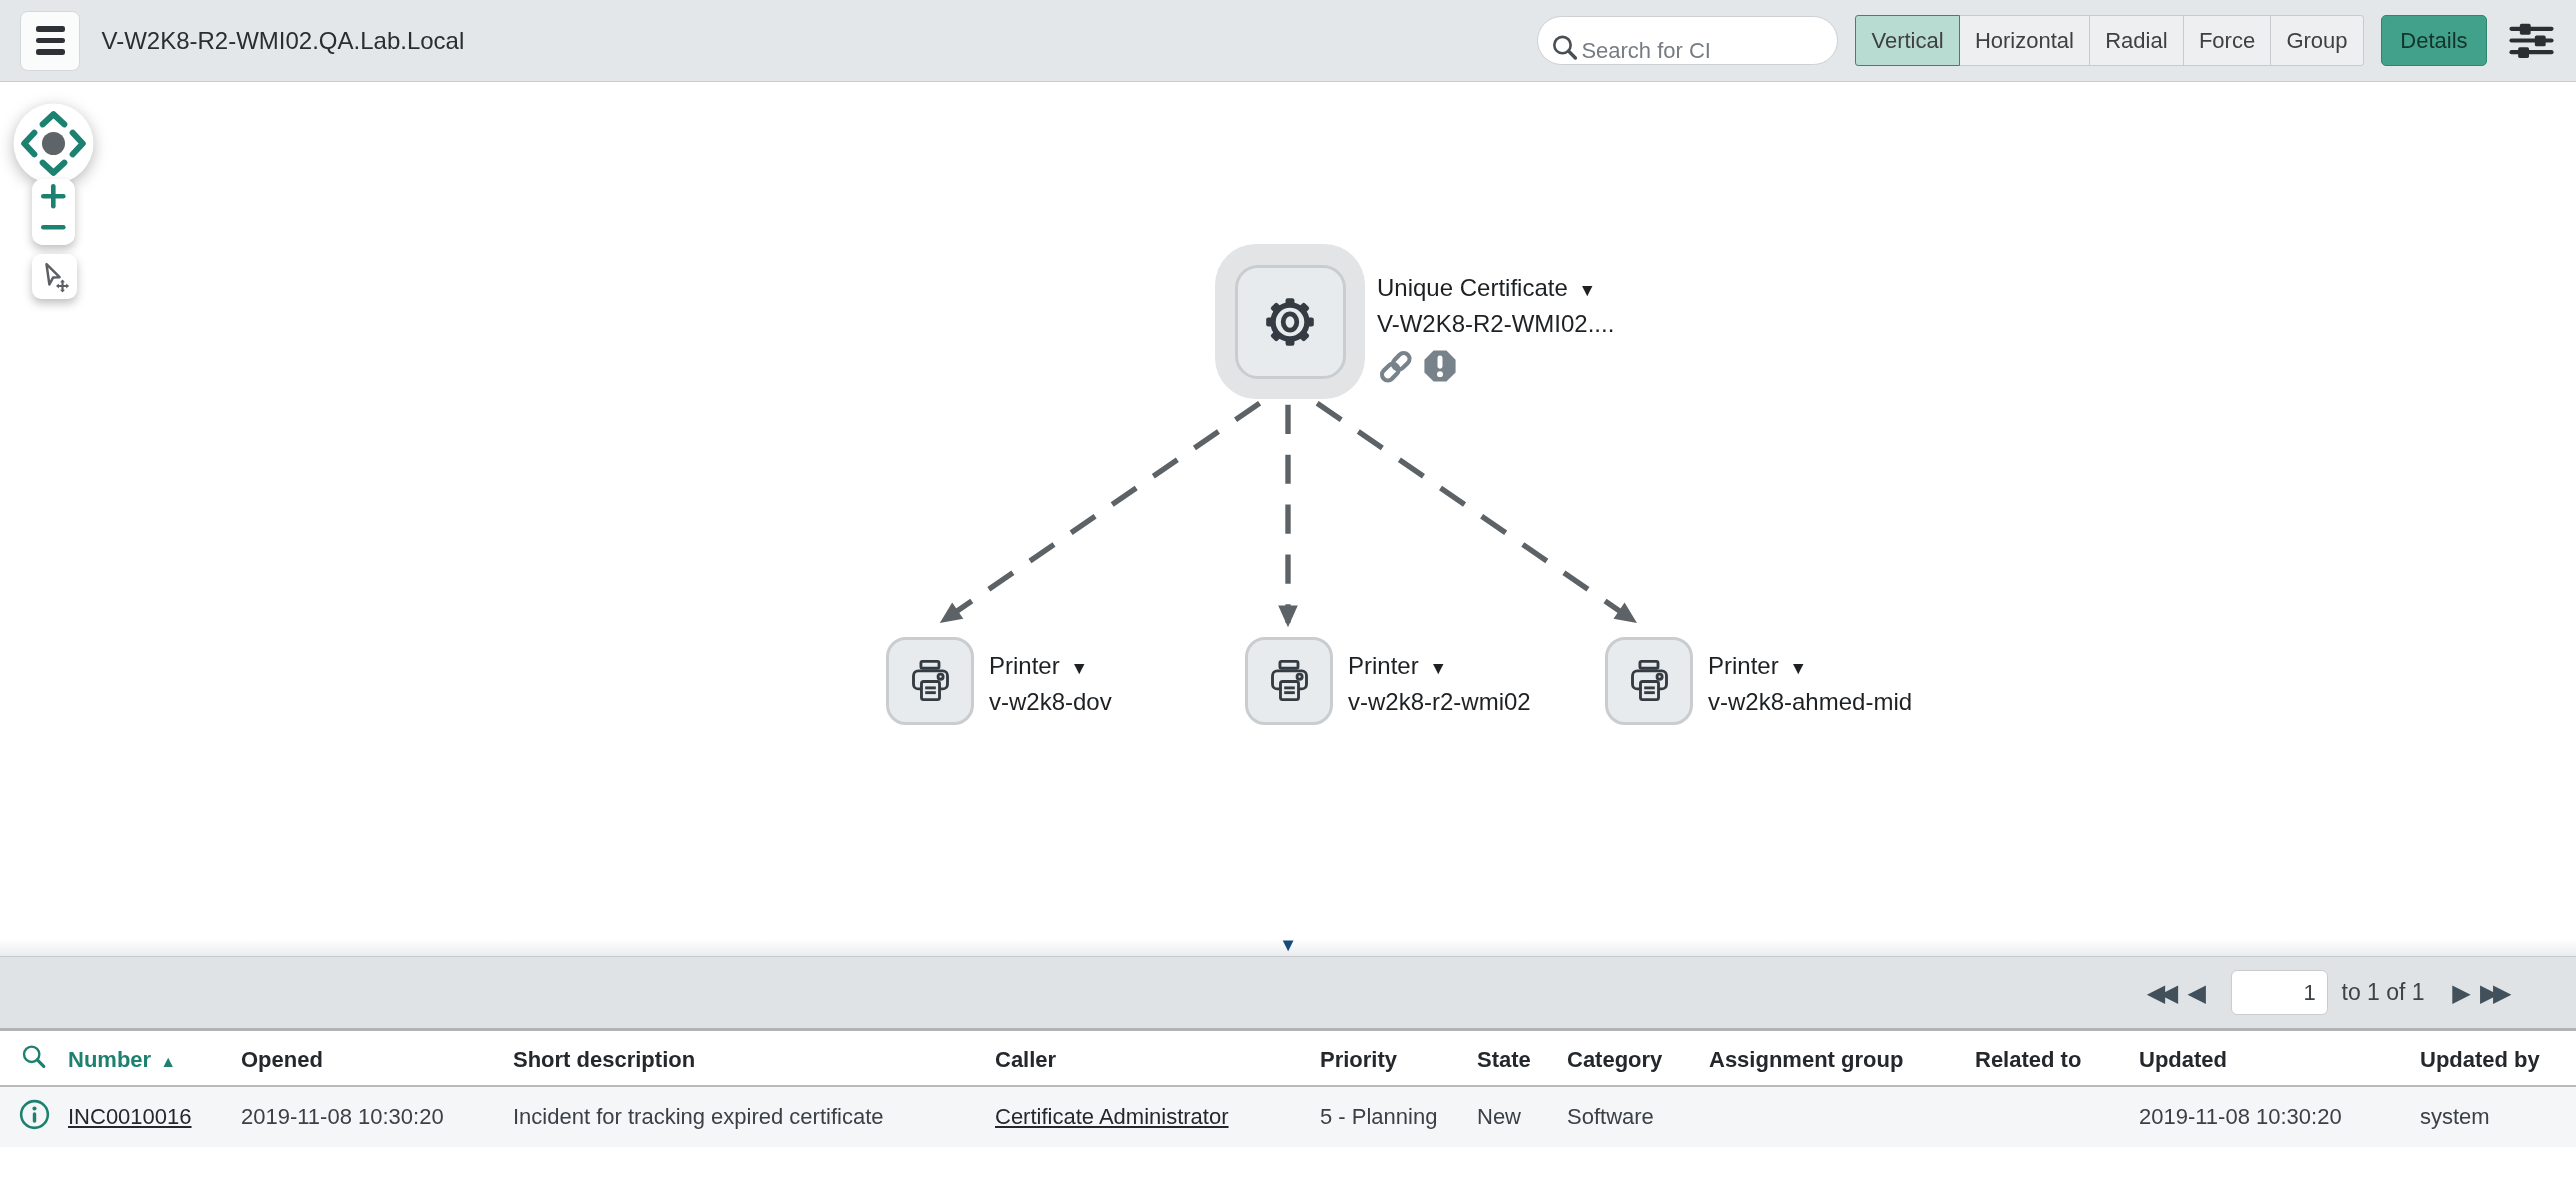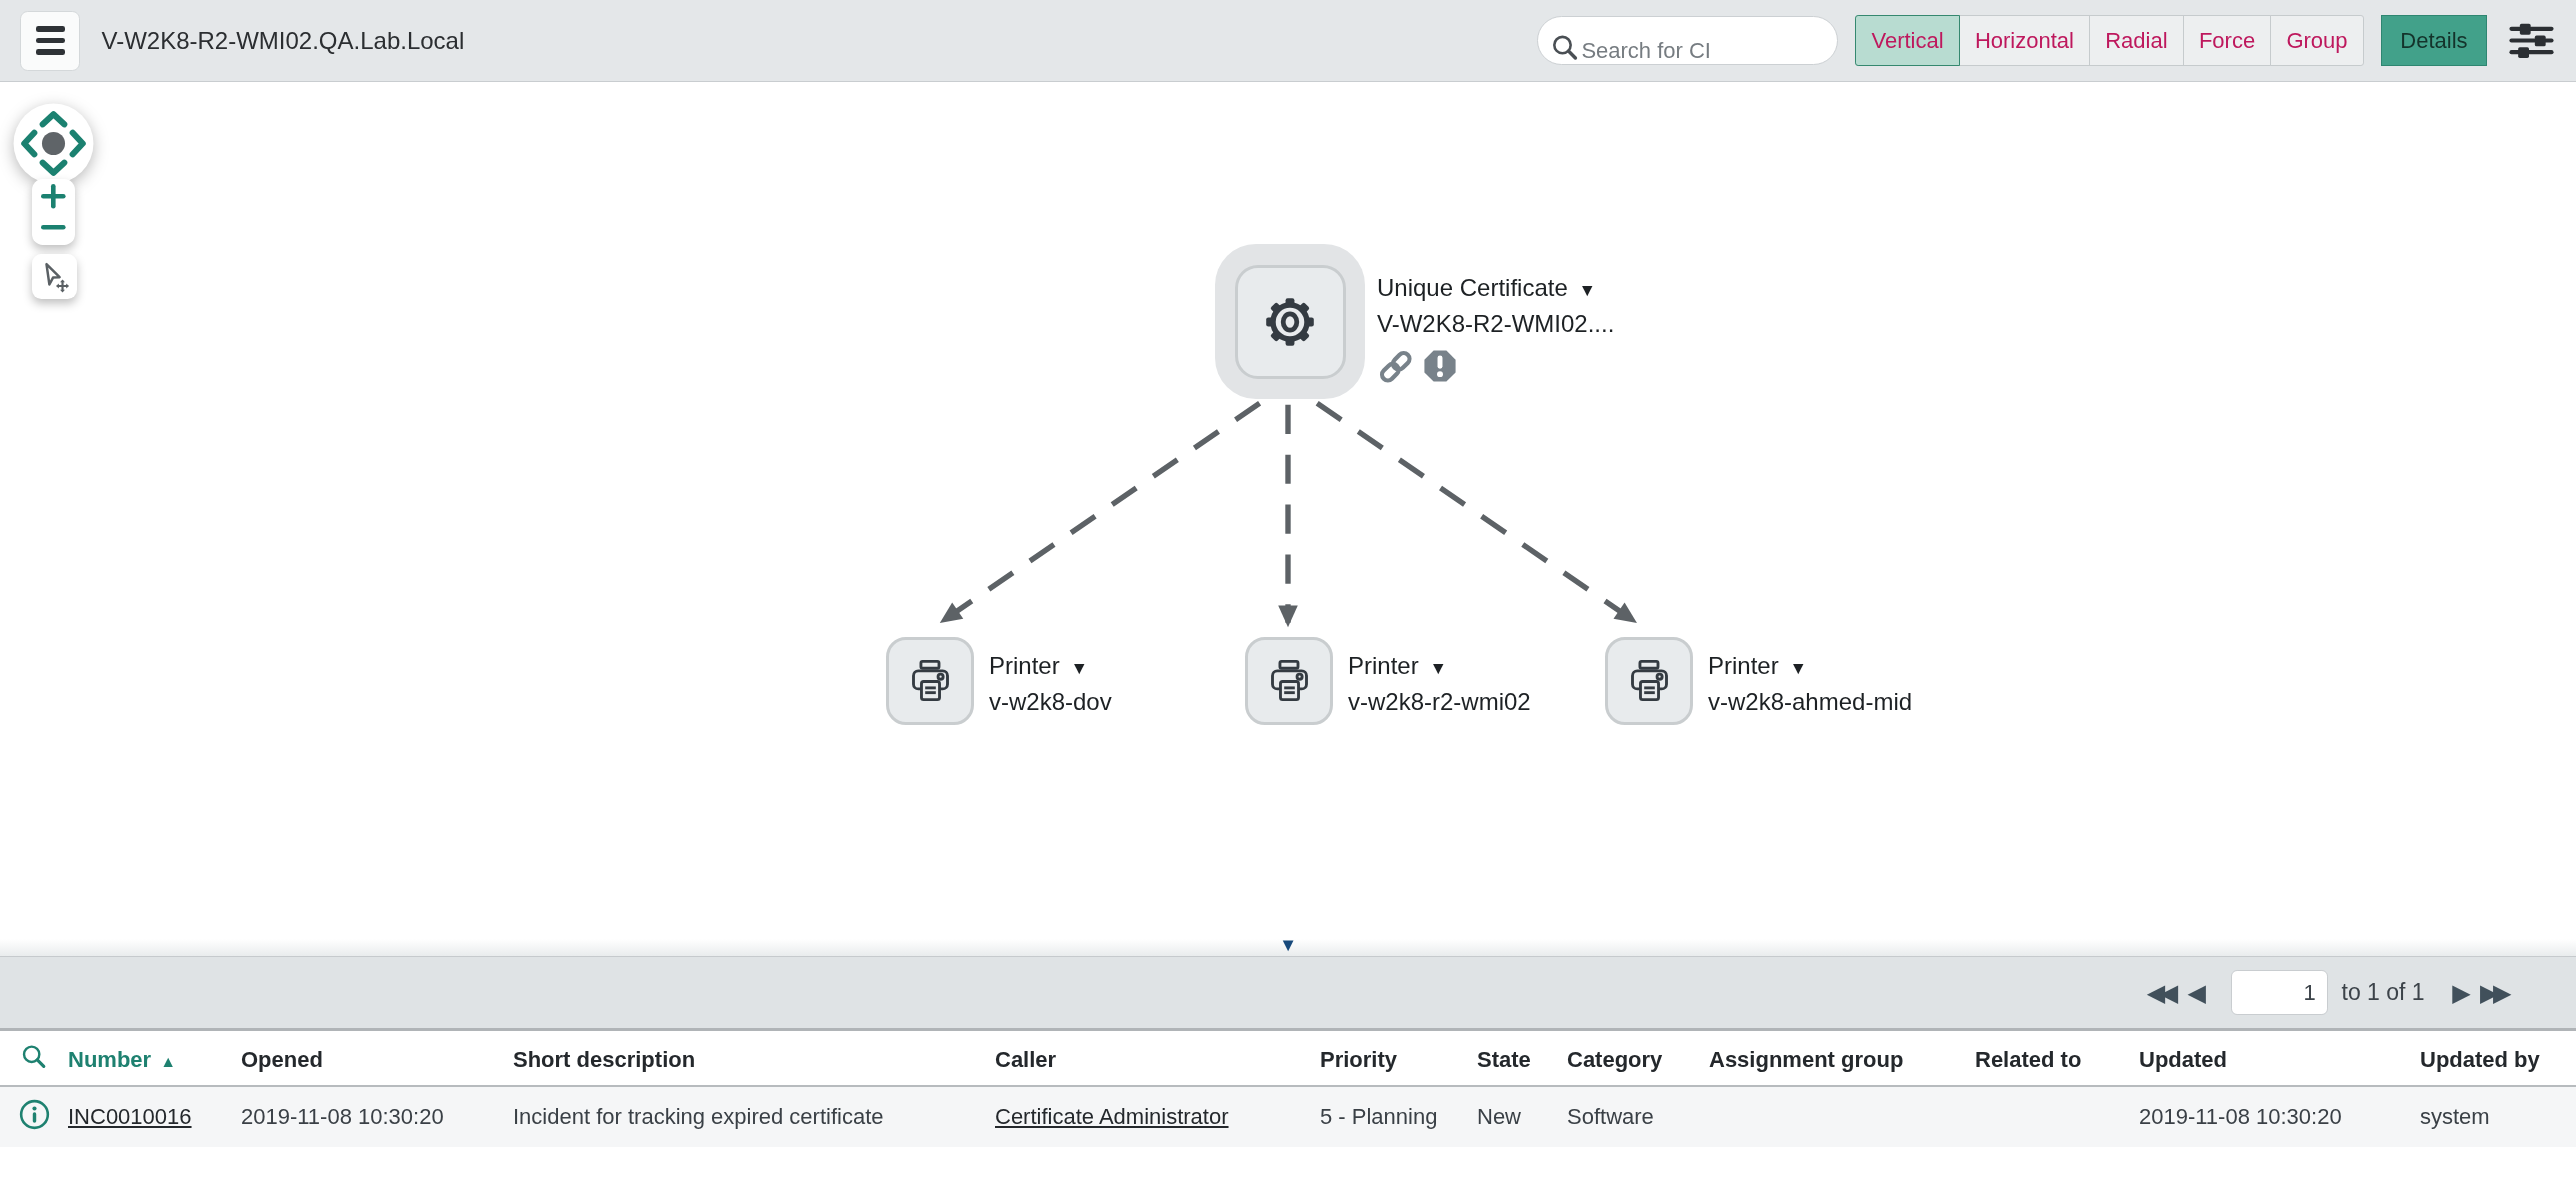--- a/index.html
+++ b/index.html
@@ -16,28 +16,28 @@
     align-items:center; gap:6.1px; cursor:pointer; flex:0 0 auto; }
   .menu-btn span { display:block; width:29px; height:5.4px; background:#2E3236; border-radius:2.3px; }
   .topbar-title { margin-left:21.5px; font-size:24px; font-weight:normal; color:#2B2E31; }
   .topbar-right { margin-left:auto; display:flex; align-items:center; }
   .search-pill { width:301px; height:49px; background:#ffffff; border:1.5px solid #CCD0D3;
     border-radius:24.6px; display:flex; align-items:flex-end; padding:0 7.7px 0 12.3px; }
   .search-pill input { border:none; outline:none; flex:1; font-size:22px; color:#24282C;
     background:transparent; font-family:inherit; min-width:0; }
   .search-pill input::placeholder { color:#767C81; }
   .btn-group { display:flex; margin-left:17px; }
-  .layout-btn { height:51px; padding:0 15.4px; font-size:22px; color:#be185d;
+  .layout-btn { height:51px; padding:0 15.4px; font-size:22px; color:#404040;
     background:#EDEFF0; border:1.5px solid #C6CBCD; margin-left:-1.5px; cursor:pointer;
     display:flex; align-items:center; position:relative; }
   .layout-btn:first-child { margin-left:0; border-radius:3.1px 0 0 3.1px; }
   .layout-btn:last-child { border-radius:0 3.1px 3.1px 0; }
   .layout-btn.sel { background:#B8DCD1; border:1.5px solid #35886F; z-index:1; }
   .details-btn { margin-left:17px; height:51px; padding:0 18.4px; font-size:22px;
-    color:#14332B; background:#42A18A; border:1.5px solid #2E8671; border-radius:0;
+    color:#14332B; background:#42A18A; border:1.5px solid #2E8671; border-radius:5px;
     display:flex; align-items:center; cursor:pointer; }
   .sliders-btn { margin-left:20px; width:49px; height:49px; display:flex;
     align-items:center; justify-content:center; cursor:pointer; }
 
   
   .canvas { position:absolute; left:0; top:84px; width:2432px; height:855px; background:#ffffff; }
   .edges { position:absolute; left:0; top:0; }
 
   .map-controls { position:absolute; left:0; top:0; }
   .compass { position:absolute; left:12.3px; top:18.4px; width:83px; height:83px;

